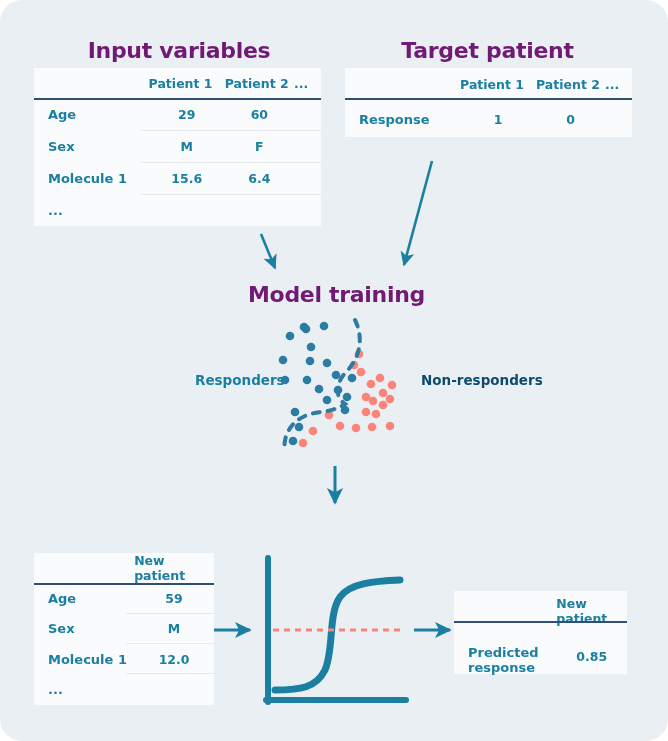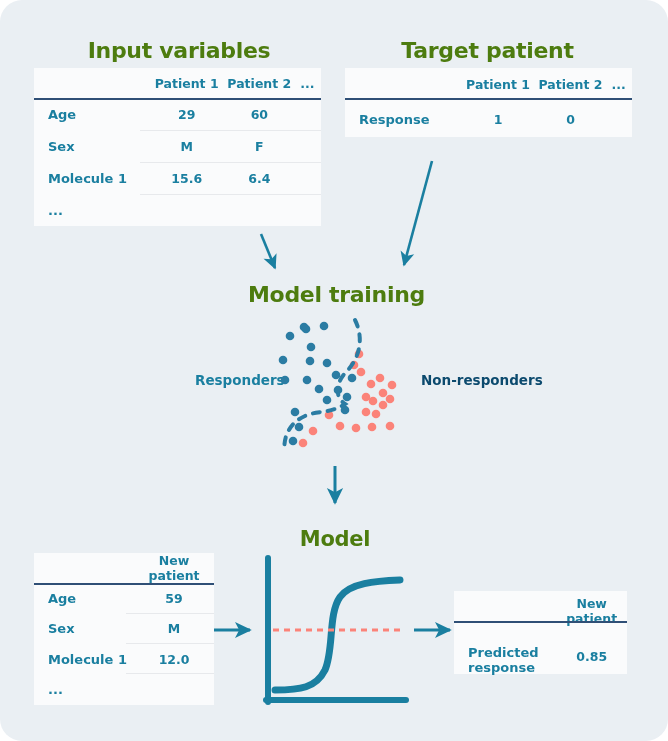--- a/index.html
+++ b/index.html
@@ -8,21 +8,21 @@
   #canvas{
     position:relative;
     width:668px;height:741px;
     background:#eaeff3;
     border-radius:22px;
     overflow:hidden;
   }
 
   .heading{
     position:absolute;
-    color:#4d7c0f;
+    color:#701a75;
     font-weight:bold;
     text-align:center;
     letter-spacing:-0.3px;
   }
   #h-input{left:34px;top:38px;width:290px;font-size:22px;}
   #h-target{left:345px;top:38px;width:285px;font-size:22px;}
   #h-training{left:169px;top:282px;width:335px;font-size:22px;}
   #h-model{left:245px;top:527px;width:180px;font-size:21px;}
 
   
@@ -31,21 +31,21 @@
     background:#fafbfc;
     box-sizing:border-box;
   }
   .tbl table{border-collapse:collapse;width:100%;height:100%;}
   .tbl td,.tbl th{padding:0;}
 
   .th-row th{
     color:#1a7fa0;
     font-size:12.5px;
     font-weight:bold;
-    text-align:center;
+    text-align:left;
     height:30px;
     vertical-align:middle;
   }
   .th-row th.rowlab{text-align:left;}
   .hdr-underline{
     position:absolute;
     height:2px;
     background:#2f4f76;
   }
   .rowlab{
@@ -106,21 +106,20 @@
   #lg-nonresp{left:421px;top:372px;color:#0c4a6e;}
 </style>
 </head>
 <body>
 
 <div id="canvas">
 
   <div class="heading" id="h-input">Input variables</div>
   <div class="heading" id="h-target">Target patient</div>
   <div class="heading" id="h-training">Model training</div>
-  <div class="heading" id="h-model">Model</div>
 
   <div class="tbl" id="tbl-input">
     <table>
       <tbody>
           <tr class="th-row">
         <th class="rowlab"></th>
         <th class="c1">Patient 1</th>
         <th class="c2">Patient 2</th>
         <th class="c3">...</th>
       </tr>

